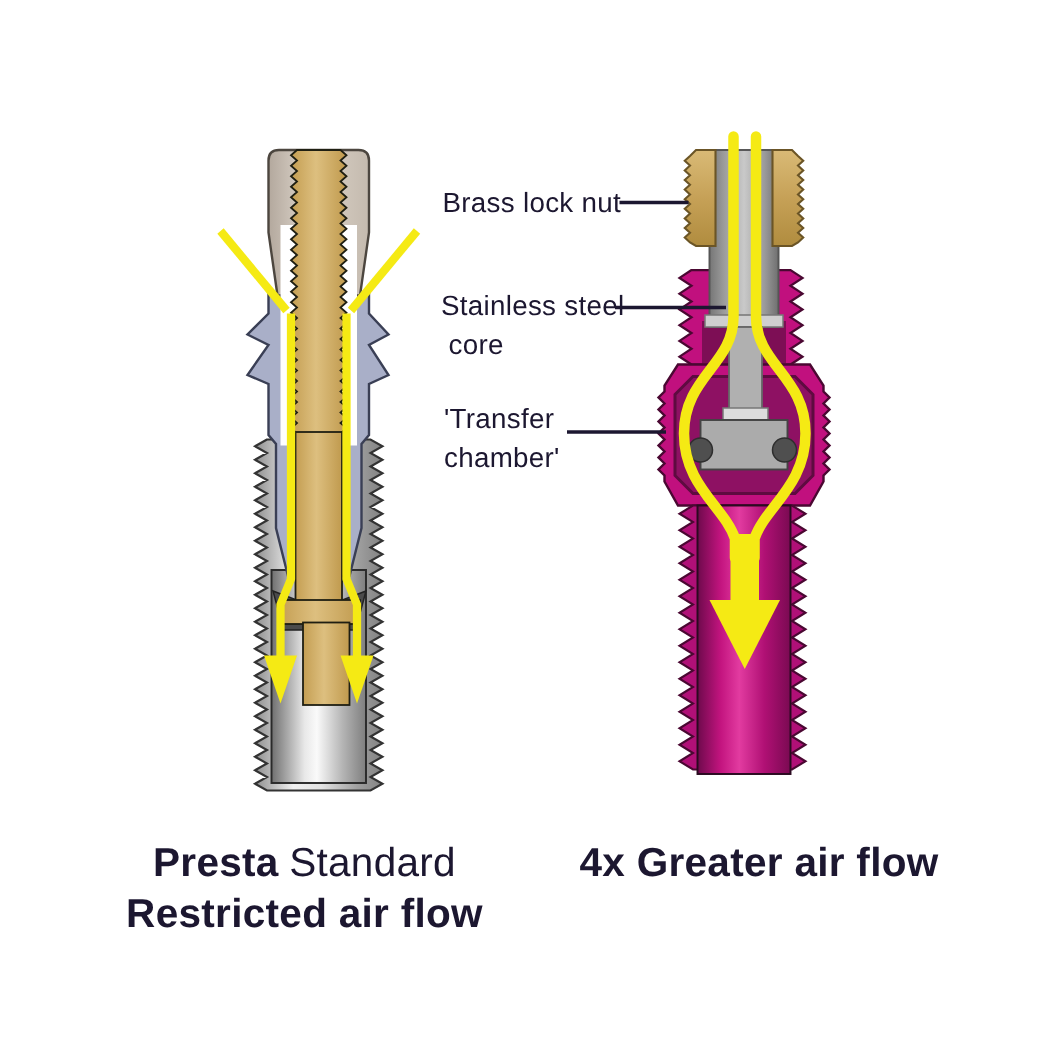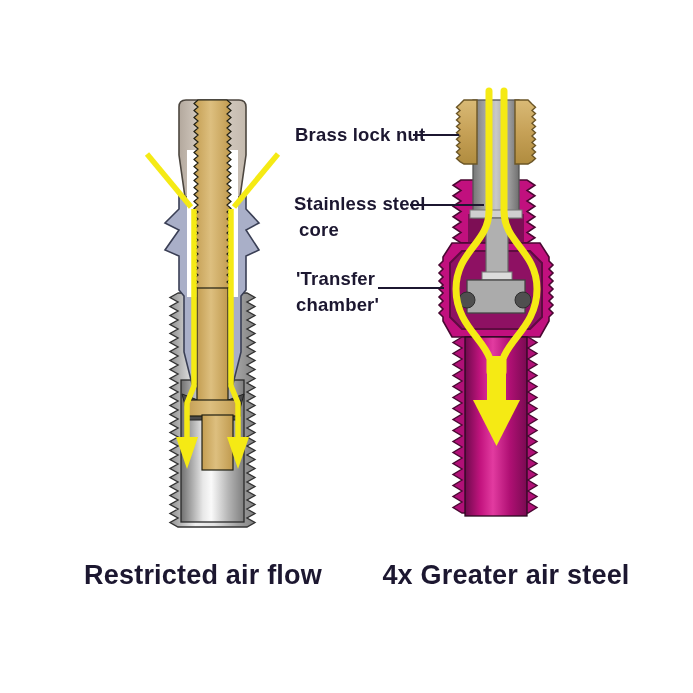--- a/index.html
+++ b/index.html
@@ -4,21 +4,21 @@
 <style>
   html,body{margin:0;padding:0;}
   body{
     width:693px;height:693px;background:#ffffff;position:relative;overflow:hidden;
     font-family:"Liberation Sans","DejaVu Sans",sans-serif;color:var(--text,#1c1730);
   }
   #stage{position:absolute;inset:0;width:693px;height:693px;}
   svg{position:absolute;left:0;top:0;}
   .callout{
     position:absolute;font-size:18.5px;line-height:26px;letter-spacing:.2px;
-    font-weight:bold;color:var(--text);white-space:nowrap;
+    font-weight:normal;color:var(--text);white-space:nowrap;
   }
   .callout .indent{padding-left:5px;display:block;}
   .callout span{display:block;}
   .caption{
     position:absolute;top:558px;width:336px;text-align:center;
     font-size:27px;line-height:34px;letter-spacing:.2px;color:var(--text);
   }
   .cap-left{left:35px;} .cap-right{left:338px;}
   .xb{font-weight:bold;display:inline;}
   .reg{font-weight:normal;display:inline;margin-left:7px;}
@@ -153,18 +153,21 @@
   <div class="callout" style="left:294px;top:191px">
     <span>Stainless steel</span>
     <span class="indent">core</span>
   </div>
   <div class="callout" style="left:296px;top:266px">
     <span>'Transfer</span>
     <span>chamber'</span>
   </div>
 
   <div class="caption cap-left">
+    <div>
+      <span class="xb">Presta</span><span class="reg">Standard</span>
+    </div>
     <div class="sub">Restricted air flow</div>
   </div>
   <div class="caption cap-right">
-    <div class="sub">4x Greater air steel</div>
+    <div class="sub">4x Greater air flow</div>
   </div>
 </div>
 
 </body></html>

